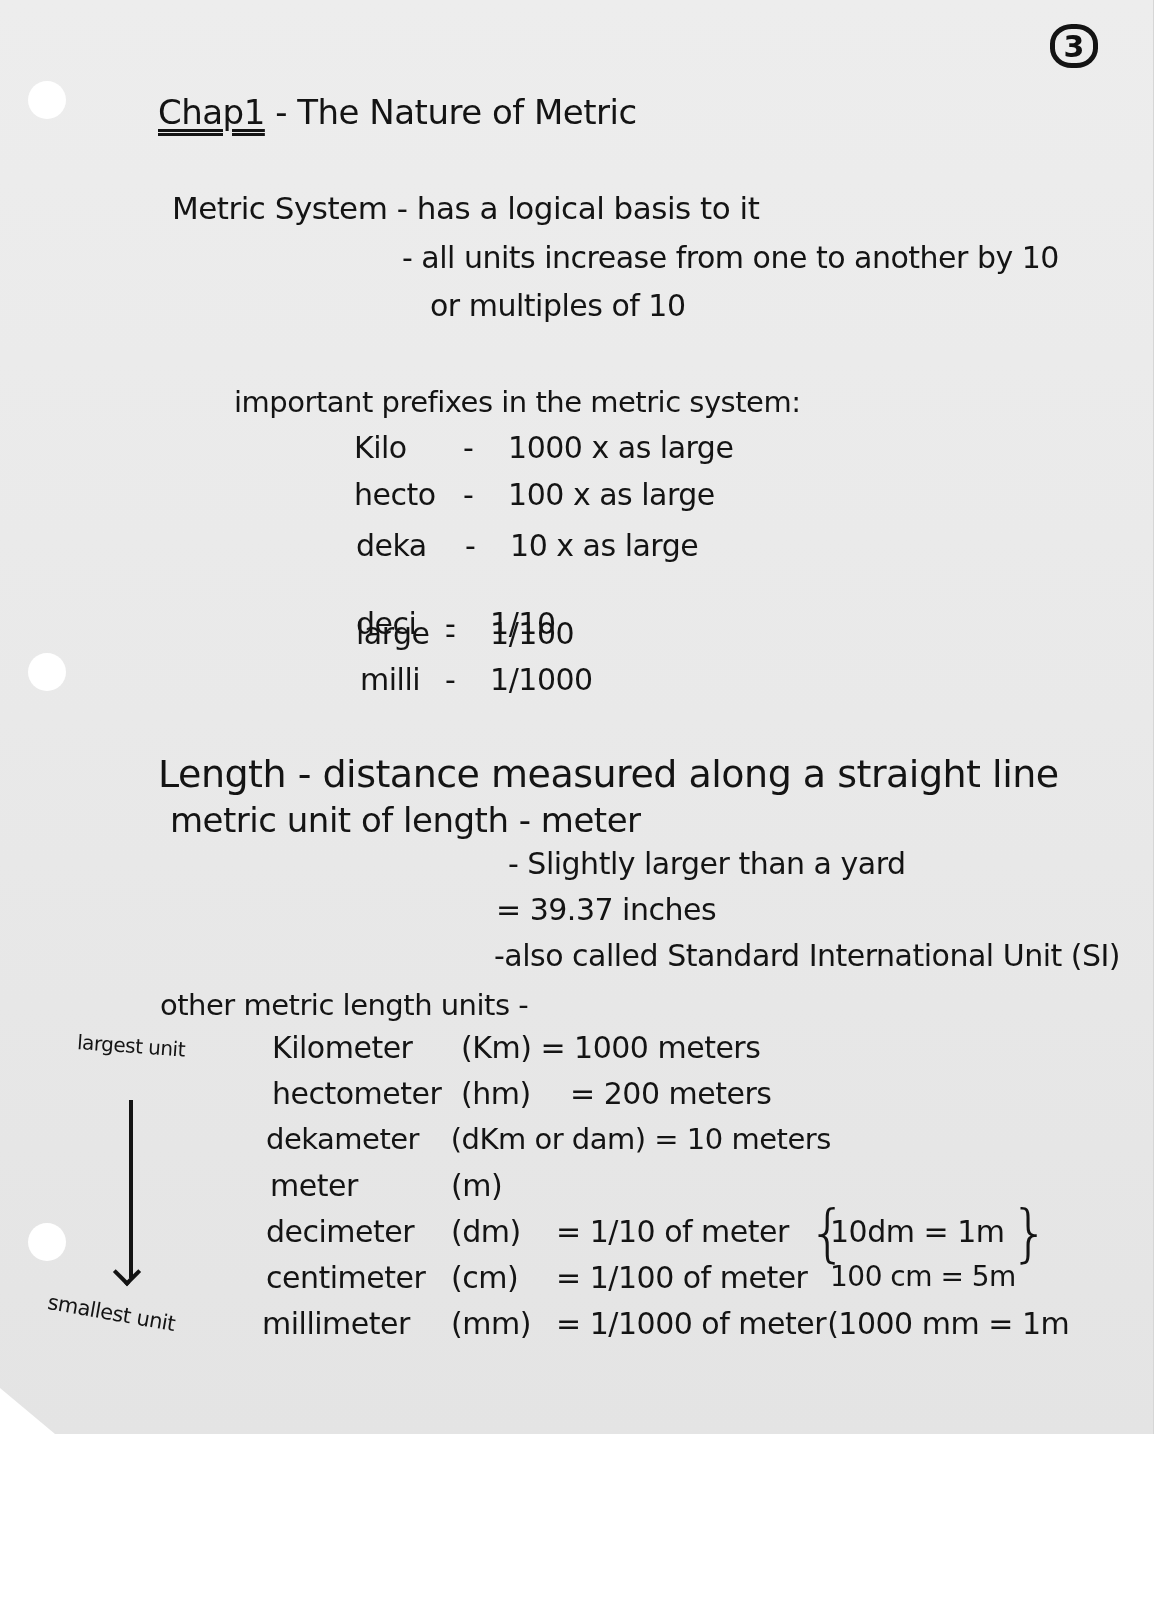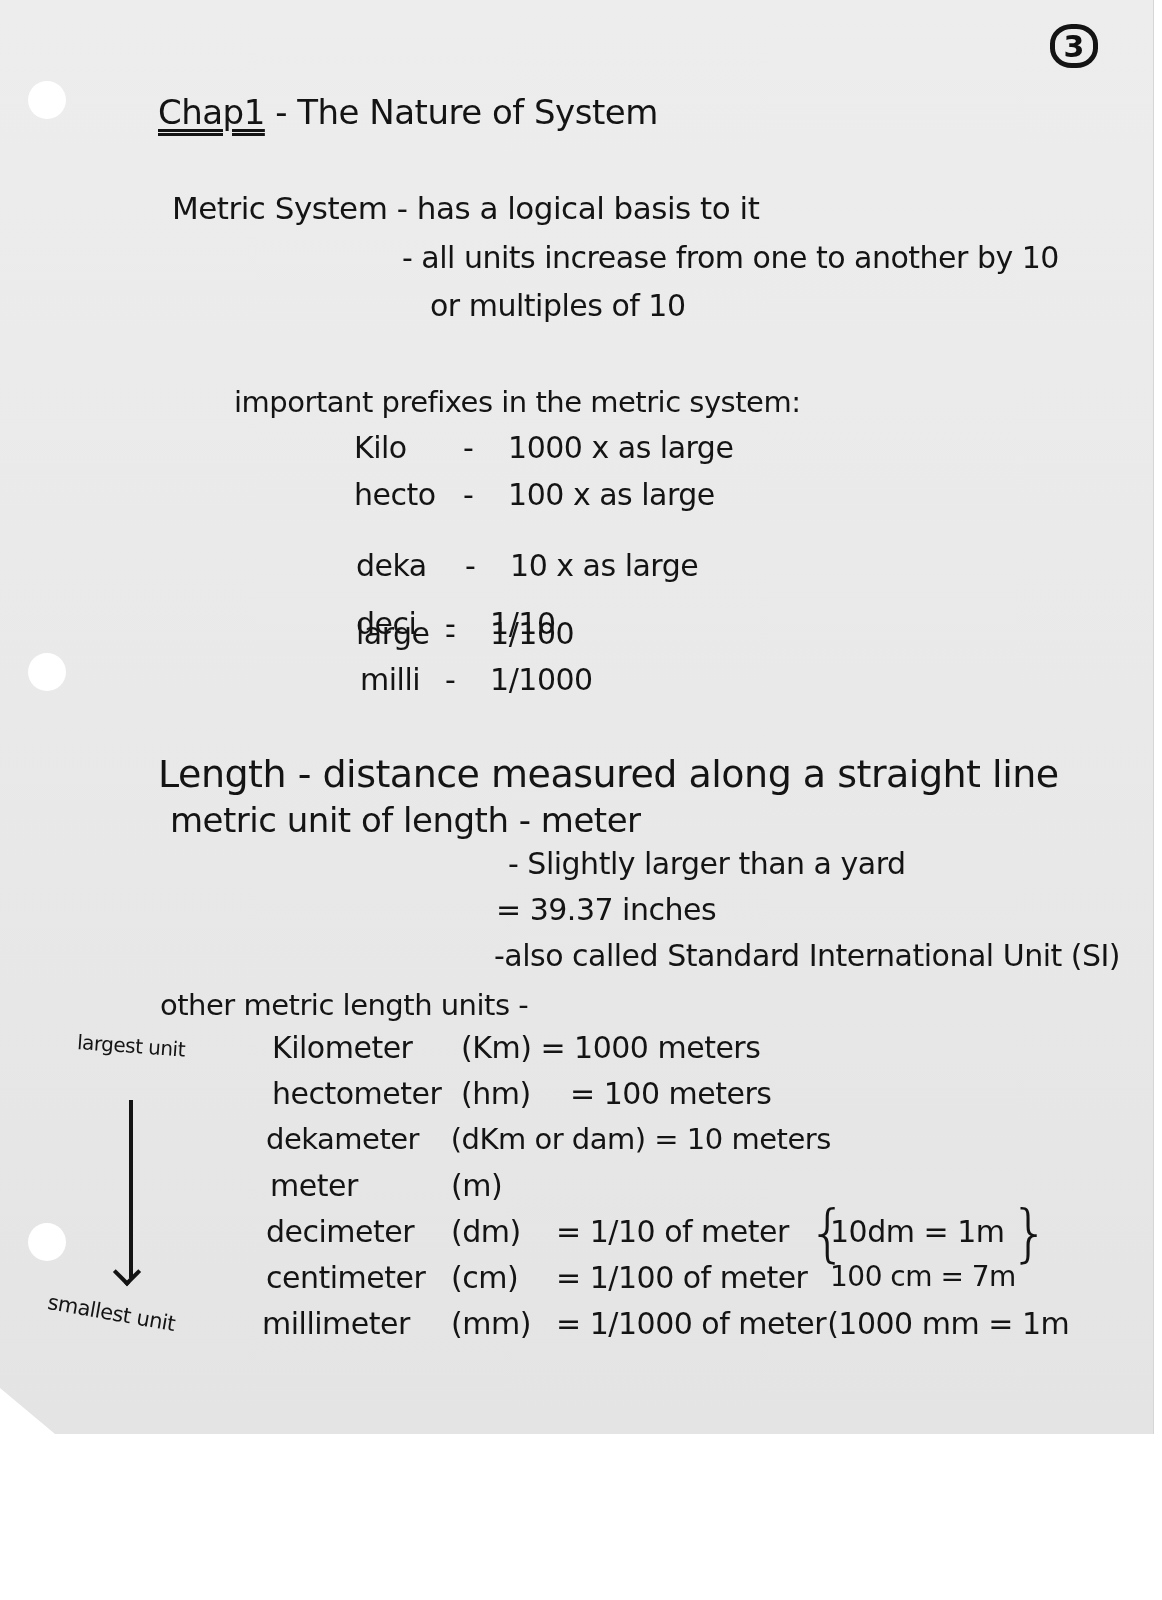--- a/index.html
+++ b/index.html
@@ -103,21 +103,21 @@
   <div class="page-num">
     <span>3</span>
   </div>
 
   <div class="hw" style="left:158px; top:92px; font-size:34px;">
     <span class="dul">Chap1</span>
     <span>-</span>
     <span class="ul">The</span>
     <span class="ul">Nature</span>
     <span class="ul">of</span>
-    <span class="ul">System</span>
+    <span class="ul">Metric</span>
   </div>
 
   <div class="hw" style="left:172px; top:190px; font-size:31px;">
     <span class="ul">Metric System</span>
     <span>- has a logical basis to it</span>
   </div>
   <div class="hw" style="left:402px; top:240px; font-size:30px;">- all units increase from one to another by 10</div>
   <div class="hw" style="left:430px; top:288px; font-size:30px;">or multiples of 10</div>
 
   <div class="hw" style="left:234px; top:385px; font-size:29px;">important prefixes in the metric system:</div>
@@ -126,21 +126,21 @@
     <div class="hw" style="left:354px; top:430px; font-size:30px;">
       <span style="display:inline-block;width:100px;">Kilo</span>
       <span style="display:inline-block;width:36px;">-</span>
       <span>1000 x as large</span>
     </div>
     <div class="hw" style="left:354px; top:477px; font-size:30px;">
       <span style="display:inline-block;width:100px;">hecto</span>
       <span style="display:inline-block;width:36px;">-</span>
       <span>100 x as large</span>
     </div>
-    <div class="hw" style="left:356px; top:548px; font-size:30px;">
+    <div class="hw" style="left:356px; top:528px; font-size:30px;">
       <span style="display:inline-block;width:100px;">deka</span>
       <span style="display:inline-block;width:36px;">-</span>
       <span>10 x as large</span>
     </div>
     <div class="hw" style="left:356px; top:570px; font-size:30px;margin-top:36px;">
       <span style="display:inline-block;width:80px;">deci</span>
       <span style="display:inline-block;width:36px;">-</span>
       <span>1/10</span>
     </div>
     <div class="hw" style="left:356px; top:616px; font-size:30px;">
@@ -173,21 +173,21 @@
 
   <div>
     <div class="hw" style="left:272px; top:1030px; font-size:30px;">
       <span style="display:inline-block;width:180px;">Kilometer</span>
       <span>(Km)</span>
       <span>= 1000 meters</span>
     </div>
     <div class="hw" style="left:272px; top:1076px; font-size:30px;">
       <span style="display:inline-block;width:180px;">hectometer</span>
       <span style="display:inline-block;width:100px;">(hm)</span>
-      <span>= 100 meters</span>
+      <span>= 200 meters</span>
     </div>
     <div class="hw" style="left:266px; top:1122px; font-size:29px;">
       <span style="display:inline-block;width:176px;">dekameter</span>
       <span>(dKm or dam)</span>
       <span>= 10 meters</span>
     </div>
     <div class="hw" style="left:270px; top:1168px; font-size:30px;">
       <span style="display:inline-block;width:172px;">meter</span>
       <span>(m)</span>
     </div>
@@ -203,17 +203,17 @@
     </div>
     <div class="hw" style="left:262px; top:1306px; font-size:30px;">
       <span style="display:inline-block;width:180px;">millimeter</span>
       <span style="display:inline-block;width:96px;">(mm)</span>
       <span style="display:inline-block;width:262px;">= 1/1000 of meter</span>
       <span>(1000 mm = 1m</span>
     </div>
 
     <div class="brace" style="left:808px; top:1202px; font-size:62px; line-height:62px;">{</div>
     <div class="hw" style="left:830px; top:1214px; font-size:30px;">10dm = 1m</div>
-    <div class="hw" style="left:830px; top:1260px; font-size:28px;">100 cm = 7m</div>
+    <div class="hw" style="left:830px; top:1260px; font-size:28px;">100 cm = 5m</div>
     <div class="brace" style="left:1010px; top:1202px; font-size:62px; line-height:62px;">}</div>
   </div>
 
 </div>
 
 </body></html>

